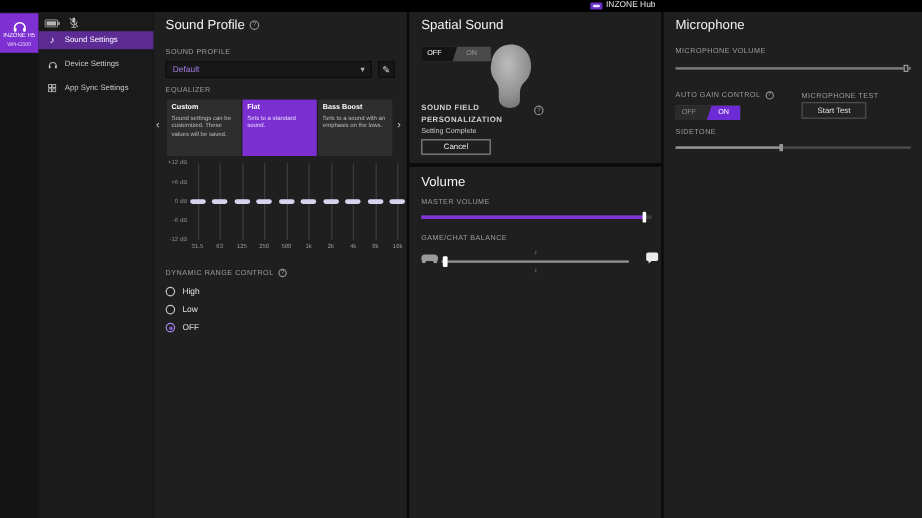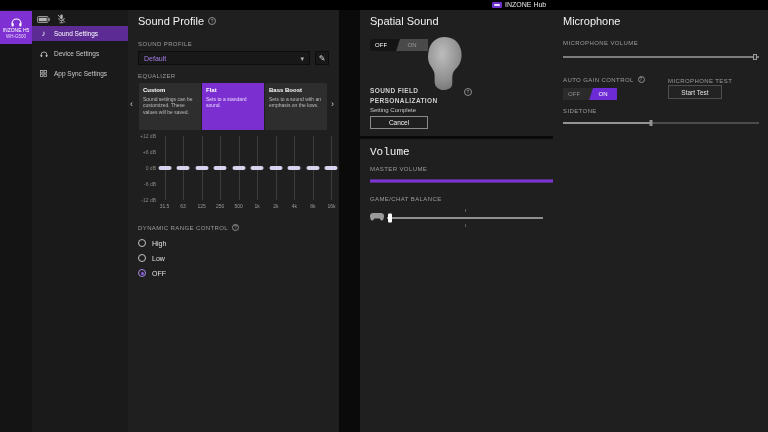--- a/index.html
+++ b/index.html
@@ -21,21 +21,21 @@
   .device-model { font-size:4.5px; color:#e3d5f7; line-height:5px; }
   .status-icons { position:absolute; left:37px; top:4px; display:flex; gap:7px; align-items:center; height:10px; }
   .menu { position:absolute; left:32px; top:16px; width:96px; }
   .menu-item { height:15px; display:flex; align-items:center; gap:6px; padding-left:7px; color:#c9c9c9; font-size:6.5px; margin-bottom:5px; cursor:default; }
   .menu-item.selected { background:#5c2b94; color:#fff; }
   .menu-icon { width:9px; display:flex; justify-content:center; align-items:center; color:inherit; font-size:8px; }
 
   
   .col { position:absolute; top:10px; height:422px; background:#1f1f1f; }
   #col-sound   { left:128px; width:211px; }
-  #col-spatial { left:360px; width:210px; }
+  #col-spatial { left:341px; width:210px; }
   #col-mic     { left:553px; width:253px; }
 
   .sec-title { position:absolute; font-size:11px; color:#f2f2f2; display:flex; align-items:center; gap:4px; }
   .lbl { position:absolute; font-size:6px; letter-spacing:0.4px; color:#9d9d9d; }
   .qicon { width:8px; height:8px; border:1px solid #8f8f8f; border-radius:50%; color:#9d9d9d; font-size:5px; display:inline-flex; align-items:center; justify-content:center; line-height:1; flex:none; }
 
   
   .dropdown { position:absolute; left:10px; top:41px; width:172px; height:14px; background:#181818; border:1px solid #0d0d0d; display:flex; align-items:center; padding:0 5px; }
   .dropdown-value { font-size:7px; color:#a37ee8; }
   .dropdown-chevron { margin-left:auto; font-size:7px; color:#b5b5b5; line-height:1; }
@@ -315,21 +315,21 @@
     <div class="sf-label">
       <div>SOUND FIELD</div>
       <div>PERSONALIZATION</div>
     </div>
     <span class="qicon sf-help">?</span>
     <span class="status-text">Setting Complete</span>
     <button class="cancel-btn">Cancel</button>
 
     <div class="h-divider"></div>
 
-    <div class="sec-title" style="left:10px; top:136px;font-family:Liberation Mono, monospace;">
+    <div class="sec-title" style="left:10px; top:136px;">
       <span>Volume</span>
     </div>
     <span class="lbl" style="left:10px; top:156px;">MASTER VOLUME</span>
     <div class="slider" id="master-slider">
       <div class="track"></div>
       <div class="fill" style="width: 97%;"></div>
       <div class="handle" style="left: 97%;"></div>
     </div>
     <span class="lbl" style="left:10px; top:186px;">GAME/CHAT BALANCE</span>
     <div class="balance-row">

